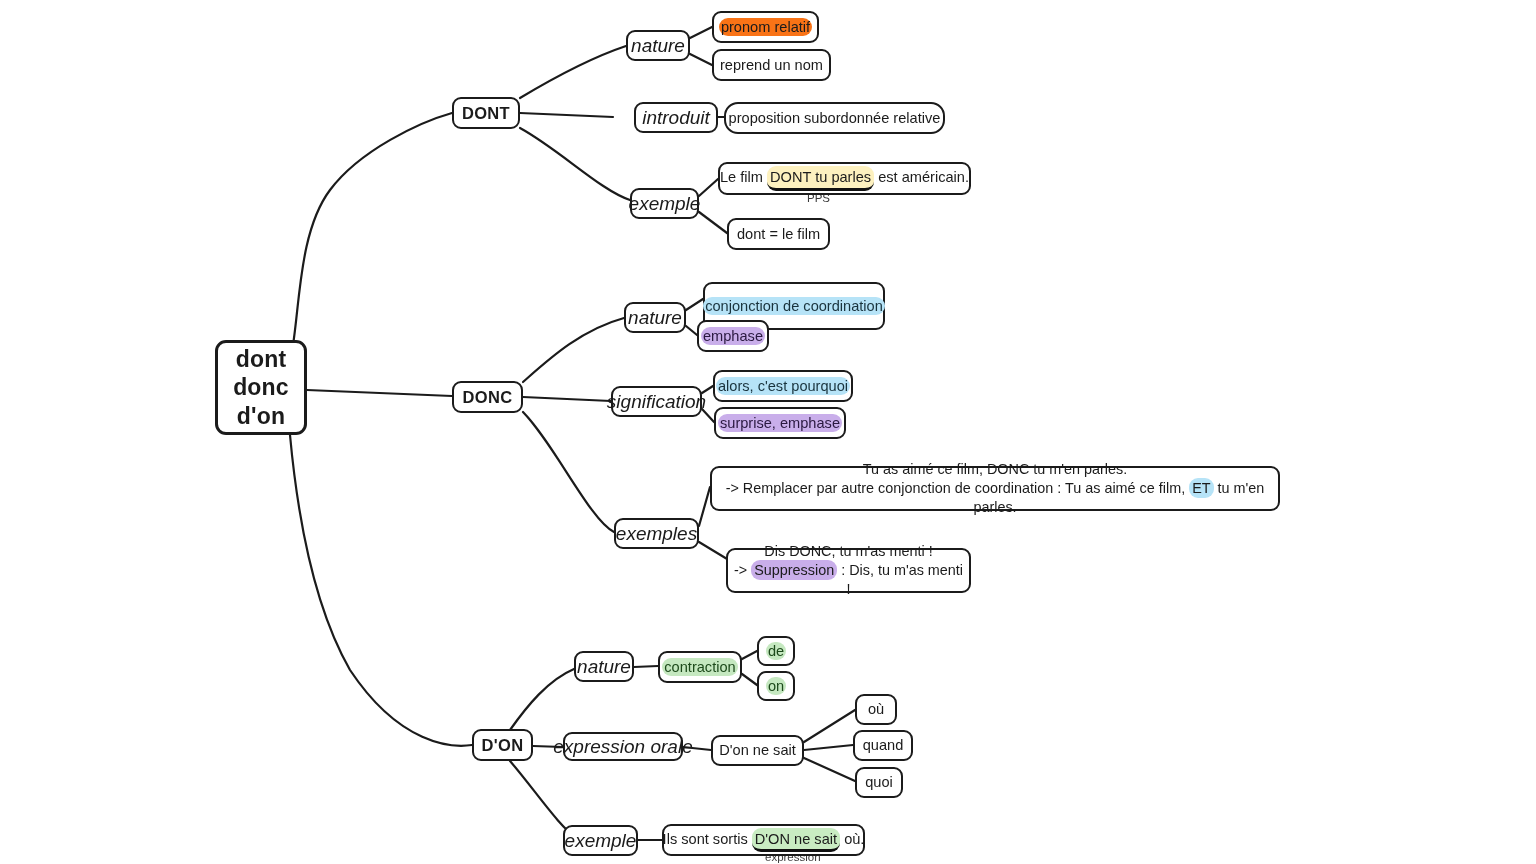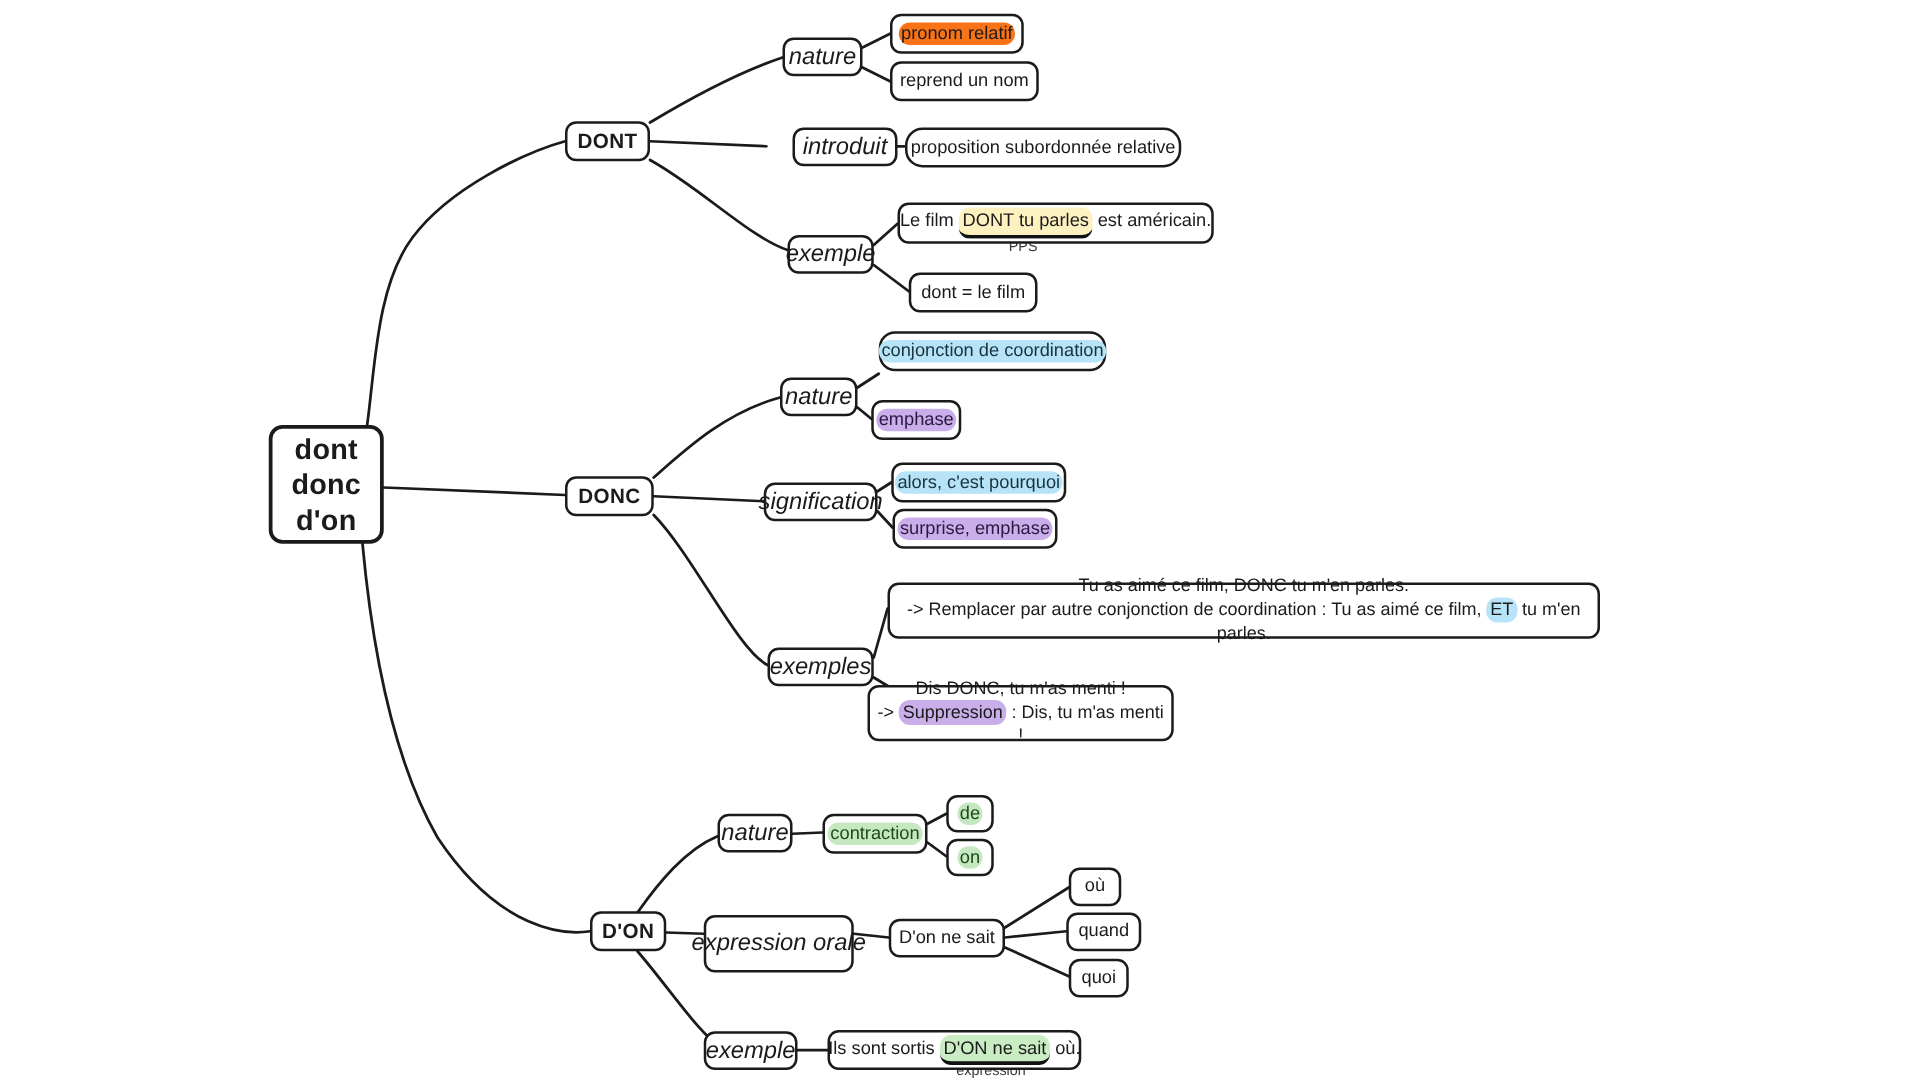--- a/index.html
+++ b/index.html
@@ -198,21 +198,21 @@
   </div>
 
   <div class="node lvl1" style="left:452px;top:381px;width:71px;height:32px;">
     <span class="txt">DONC</span>
   </div>
 
   <div class="node lvl2" style="left:624px;top:302px;width:62px;height:31px;">
     <span class="txt">nature</span>
   </div>
 
-  <div class="node leaf spill" style="left:703px;top:265px;width:182px;height:32px;border-radius:13px;">
+  <div class="node leaf spill" style="left:703px;top:282px;width:182px;height:48px;">
     <span class="txt hl hl-blue">conjonction de coordination</span>
   </div>
 
   <div class="node leaf spill" style="left:697px;top:320px;width:72px;height:32px;">
     <span class="txt hl hl-purple">emphase</span>
   </div>
 
   <div class="node lvl2" style="left:611px;top:386px;width:91px;height:31px;">
     <span class="txt">signification</span>
   </div>
@@ -227,21 +227,21 @@
 
   <div class="node lvl2" style="left:614px;top:518px;width:85px;height:31px;">
     <span class="txt">exemples</span>
   </div>
 
   <div class="node leaf multi" style="left:710px;top:466px;width:570px;height:45px;flex-direction:column;justify-content:center;">
     <span class="txt">Tu as aimé ce film, DONC tu m'en parles.</span>
     <span class="txt"><span>-&gt; Remplacer par autre conjonction de coordination : Tu as aimé ce film, </span><span class="ih ih-blue">ET</span><span> tu m'en parles.</span></span>
   </div>
 
-  <div class="node leaf multi" style="left:694px;top:548px;width:245px;height:45px;flex-direction:column;justify-content:center;">
+  <div class="node leaf multi" style="left:726px;top:548px;width:245px;height:45px;flex-direction:column;justify-content:center;">
     <span class="txt">Dis DONC, tu m'as menti !</span>
     <span class="txt"><span>-&gt; </span><span class="ih ih-purple">Suppression</span><span> : Dis, tu m'as menti !</span></span>
   </div>
 
   <div class="node lvl1" style="left:472px;top:729px;width:61px;height:32px;">
     <span class="txt">D'ON</span>
   </div>
 
   <div class="node lvl2" style="left:574px;top:651px;width:60px;height:31px;">
     <span class="txt">nature</span>
@@ -252,21 +252,21 @@
   </div>
 
   <div class="node leaf spill" style="left:757px;top:636px;width:38px;height:30px;">
     <span class="txt hl hl-green">de</span>
   </div>
 
   <div class="node leaf spill" style="left:757px;top:671px;width:38px;height:30px;">
     <span class="txt hl hl-green">on</span>
   </div>
 
-  <div class="node lvl2" style="left:563px;top:732px;width:120px;height:46px;">
+  <div class="node lvl2" style="left:563px;top:732px;width:120px;height:29px;">
     <span class="txt">expression orale</span>
   </div>
 
   <div class="node leaf" style="left:711px;top:735px;width:93px;height:31px;">
     <span class="txt">D'on ne sait</span>
   </div>
 
   <div class="node leaf" style="left:855px;top:694px;width:42px;height:31px;">
     <span class="txt">où</span>
   </div>

